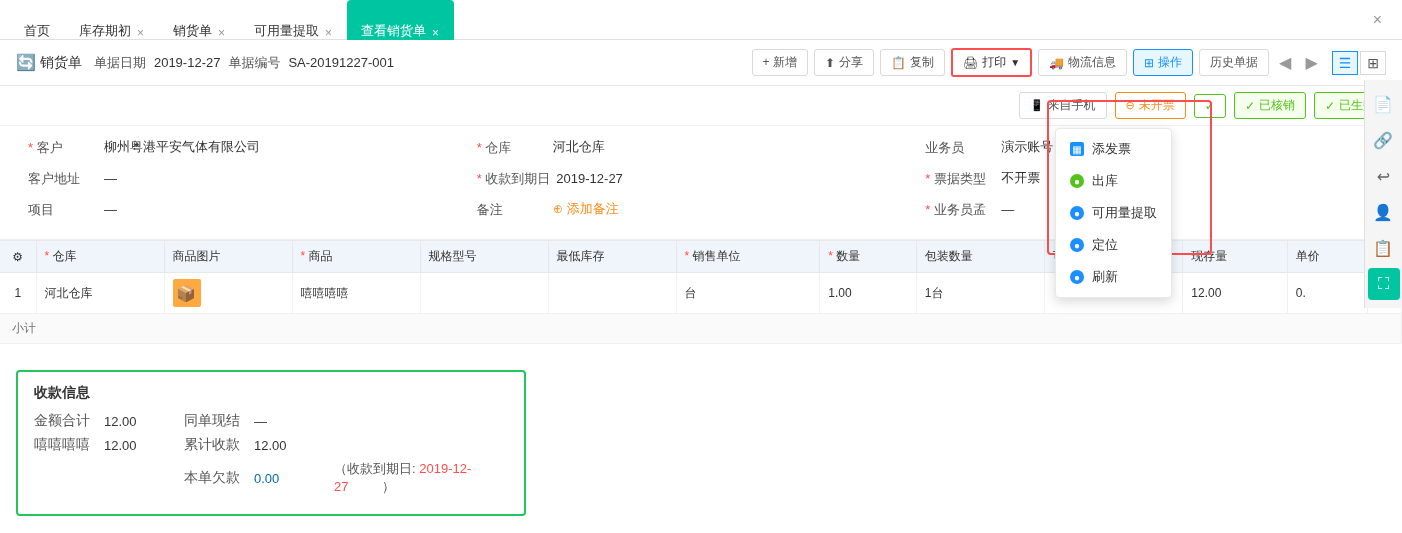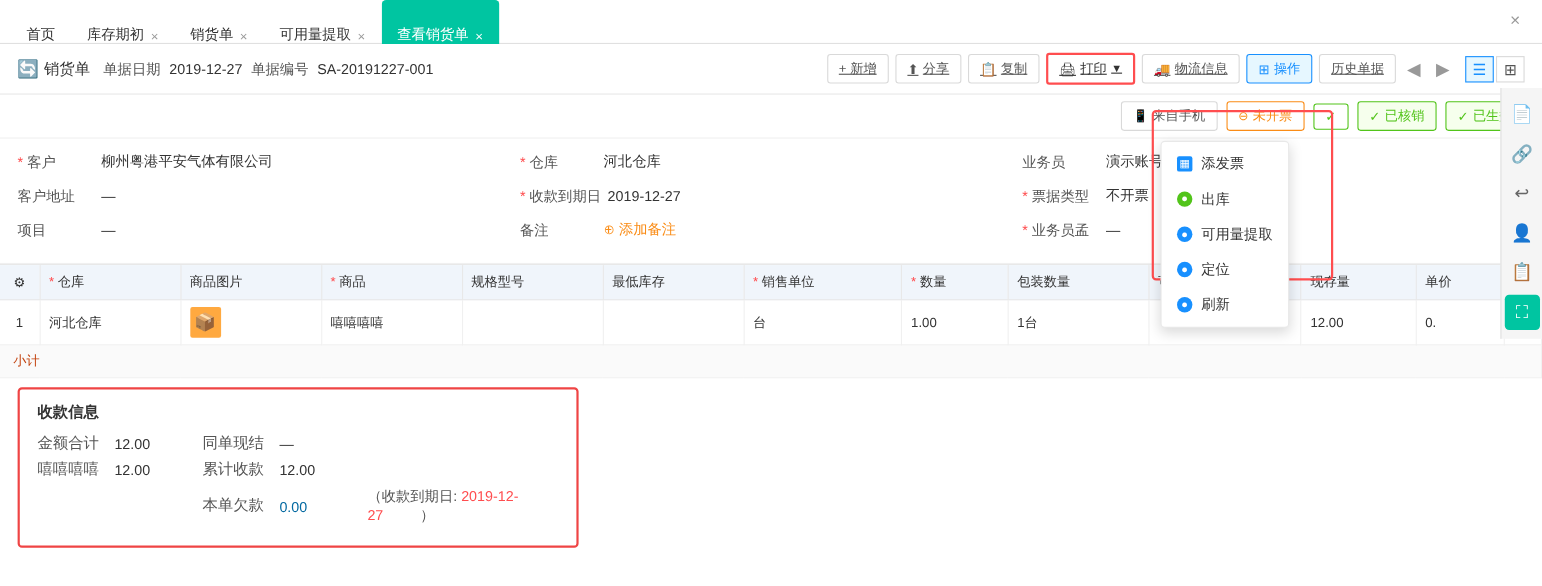--- a/index.html
+++ b/index.html
@@ -51,21 +51,21 @@
     .doc-meta-label { color: #555; }
     .doc-meta-value { color: #333; font-weight: 500; }
 
     .doc-actions {
       display: flex; align-items: center; gap: 6px;
     }
     .btn-action {
       display: flex; align-items: center; gap: 4px;
       padding: 4px 10px; border: 1px solid #d9d9d9;
       border-radius: 3px; background: #fff; cursor: pointer;
-      font-size: 12px; color: #555; white-space: nowrap; text-decoration: underline;
+      font-size: 12px; color: #555; white-space: nowrap;
     }
     .btn-action.active-btn {
       background: #fff; border: 2px solid #ff4d4f; color: #333;
     }
     .btn-status {
       display: flex; align-items: center; gap: 4px;
       padding: 4px 10px; border: 1px solid;
       border-radius: 3px; cursor: pointer; font-size: 12px;
     }
     .btn-status.sold { border-color: #52c41a; color: #52c41a; background: #f6ffed; }
@@ -85,21 +85,21 @@
       display: flex; align-items: center; gap: 4px;
       padding: 4px 10px; border: 1px solid #d9d9d9;
       border-radius: 3px; background: #fff; cursor: pointer;
       font-size: 12px; color: #555;
     }
     .btn-toolbar.green-outline { border-color: #52c41a; color: #52c41a; }
     .btn-toolbar.orange-outline { border-color: #fa8c16; color: #fa8c16; }
 
     
     .form-section {
-      padding: 10px 16px; border-bottom: 1px solid #f0f0f0;
+      padding: 10px 28px; border-bottom: 1px solid #f0f0f0;
     }
     .form-row { display: flex; align-items: center; margin-bottom: 8px; gap: 0; }
     .form-field {
       display: flex; align-items: center; flex: 1; min-width: 0;
     }
     .field-label {
       color: #555; white-space: nowrap; min-width: 70px;
       font-size: 13px;
     }
     .field-label.required::before {
@@ -120,33 +120,33 @@
       padding: 7px 8px; text-align: left; font-weight: 500;
       border-right: 1px solid #e8e8e8; border-bottom: 1px solid #e8e8e8;
       white-space: nowrap; color: #333;
     }
     thead th.required::before { content: '* '; color: #ff4d4f; }
     tbody tr { background: #fff; }
     tbody td {
       padding: 6px 8px; border-right: 1px solid #f0f0f0;
       border-bottom: 1px solid #f0f0f0; white-space: nowrap;
     }
-    .subtotal-row td { background: #fafafa; color: #c2410c; font-size: 12px; }
+    .subtotal-row td { background: #fafafa; color: #737373; font-size: 12px; }
     .gear-cell { text-align: center; }
 
     
     .product-thumb {
       width: 28px; height: 28px; background: #ffa940;
       display: inline-flex; align-items: center; justify-content: center;
       border-radius: 2px;
     }
 
     
     .payment-box {
-      margin: 8px 16px; border: 2px solid #ef4444;
+      margin: 26px 16px; border: 2px solid #22c55e;
       border-radius: 4px; padding: 12px 16px; background: #fff;
       max-width: 510px;
     }
     .payment-title { font-size: 14px; font-weight: bold; margin-bottom: 10px; color: #333; }
     .payment-row { display: flex; align-items: center; margin-bottom: 6px; }
     .payment-label { color: #555; min-width: 70px; font-size: 14px; }
     .payment-value { color: #333; font-size: 13px; margin-right: 30px; min-width: 50px; }
     .payment-value.red { color: #0369a1; }
     .payment-value.date-red { color: #ff4d4f; }
 

